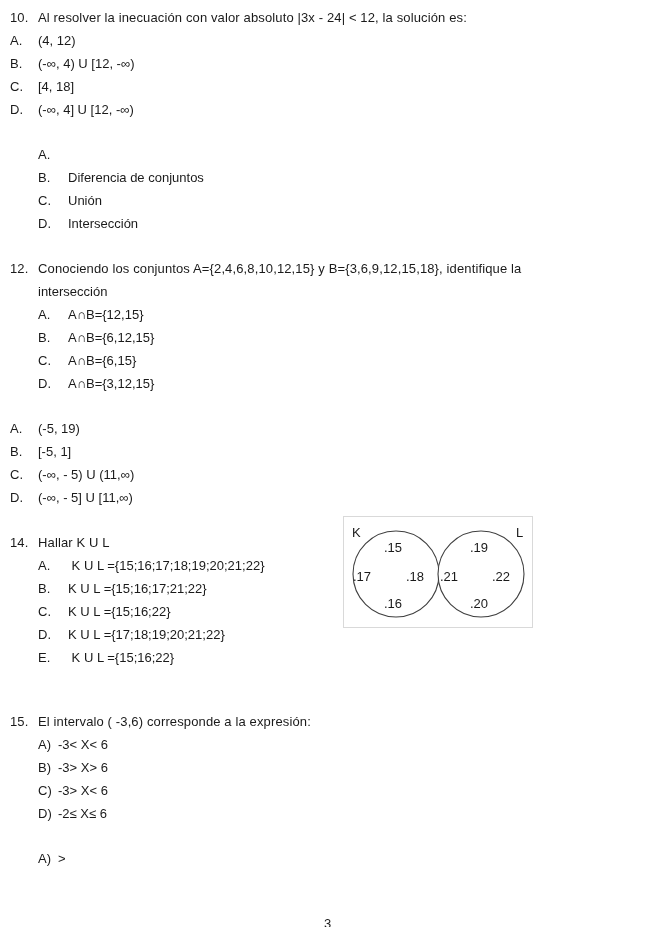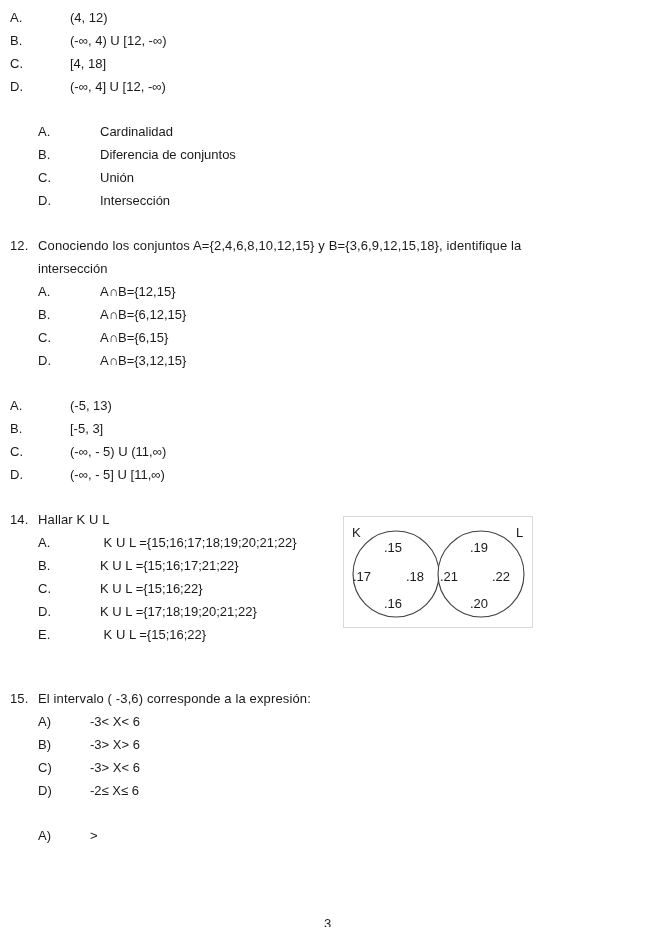--- a/index.html
+++ b/index.html
@@ -67,21 +67,20 @@
     font-size: 13.0px;
     line-height: 23px;
     white-space: pre;
   }
   .opt .olabel {
     flex: 0 0 auto;
   }
   .opt .otext {
     flex: 1 1 auto;
     white-space: pre;
-    margin-left: 32px;
   }
 
   
   .indent0 { padding-left: 10px; }
   .indent0 .olabel { width: 28px; }
 
   
   .indent1 { padding-left: 38px; }
   .indent1 .olabel { width: 30px; }
 
@@ -129,39 +128,42 @@
   }
 </style>
 </head>
 <body>
 
 <div class="page">
 
   <div class="content">
 
     <div class="qblock">
+      <div class="qline stem">
+        <span class="qnum">10.</span><span class="qtext">Al resolver la inecuación con valor absoluto |3x - 24| &lt; 12, la solución es:</span>
+      </div>
       <div class="opt indent0">
         <span class="olabel">A.</span><span class="otext">(4, 12)</span>
       </div>
       <div class="opt indent0">
         <span class="olabel">B.</span><span class="otext">(-∞, 4) U [12, -∞)</span>
       </div>
       <div class="opt indent0">
         <span class="olabel">C.</span><span class="otext">[4, 18]</span>
       </div>
       <div class="opt indent0">
         <span class="olabel">D.</span><span class="otext">(-∞, 4] U [12, -∞)</span>
       </div>
     </div>
 
     <div class="gap-lg"></div>
 
     <div class="qblock">
       <div class="opt indent1">
-        <span class="olabel">A.</span><span class="otext">Cardinalidad</span>
+        <span class="olabel">A.</span>
       </div>
       <div class="opt indent1">
         <span class="olabel">B.</span><span class="otext">Diferencia de conjuntos</span>
       </div>
       <div class="opt indent1">
         <span class="olabel">C.</span><span class="otext">Unión</span>
       </div>
       <div class="opt indent1">
         <span class="olabel">D.</span><span class="otext">Intersección</span>
       </div>
@@ -185,24 +187,24 @@
       </div>
       <div class="opt indent1">
         <span class="olabel">D.</span><span class="otext">A∩B={3,12,15}</span>
       </div>
     </div>
 
     <div class="gap-lg"></div>
 
     <div class="qblock">
       <div class="opt indent0">
-        <span class="olabel">A.</span><span class="otext">(-5, 13)</span>
-      </div>
-      <div class="opt indent0">
-        <span class="olabel">B.</span><span class="otext">[-5, 3]</span>
+        <span class="olabel">A.</span><span class="otext">(-5, 19)</span>
+      </div>
+      <div class="opt indent0">
+        <span class="olabel">B.</span><span class="otext">[-5, 1]</span>
       </div>
       <div class="opt indent0">
         <span class="olabel">C.</span><span class="otext">(-∞, - 5) U (11,∞)</span>
       </div>
       <div class="opt indent0">
         <span class="olabel">D.</span><span class="otext">(-∞, - 5] U [11,∞)</span>
       </div>
     </div>
 
     <div class="gap-lg"></div>

